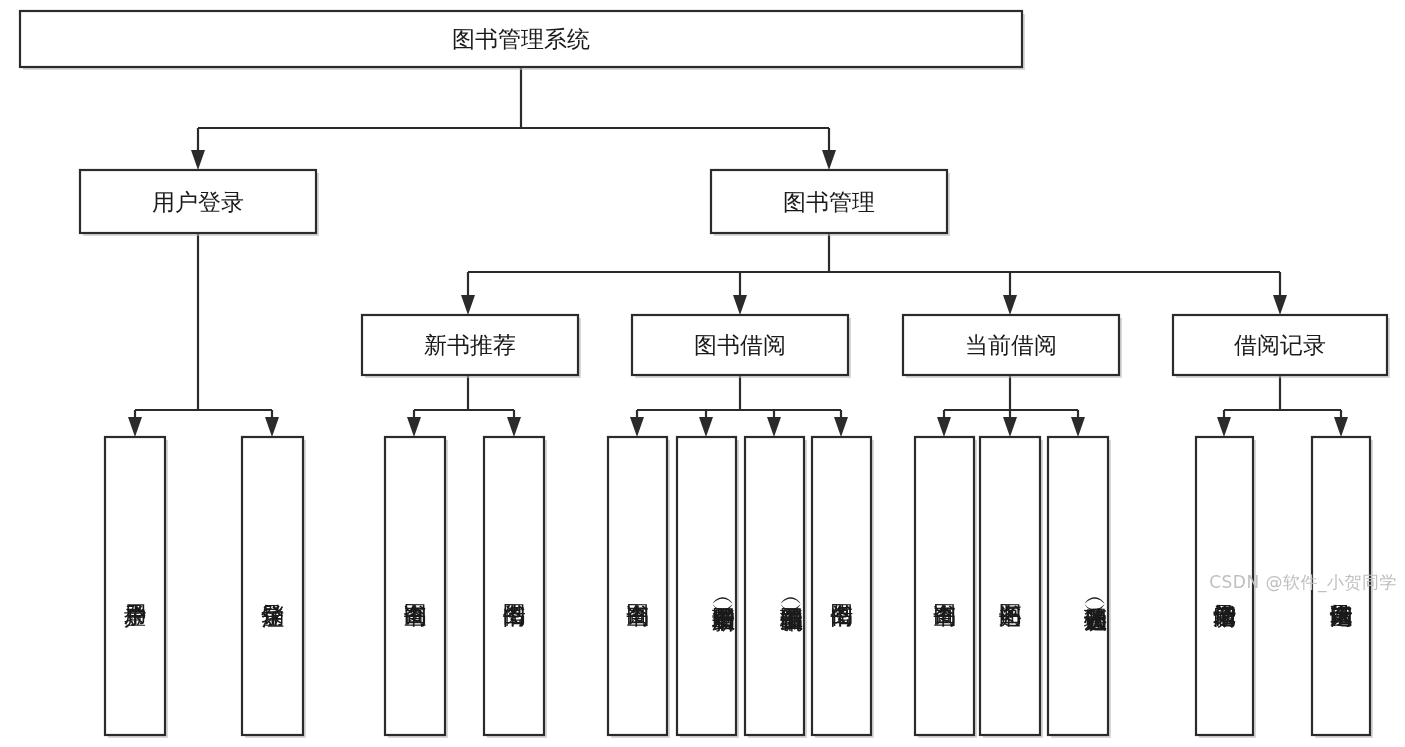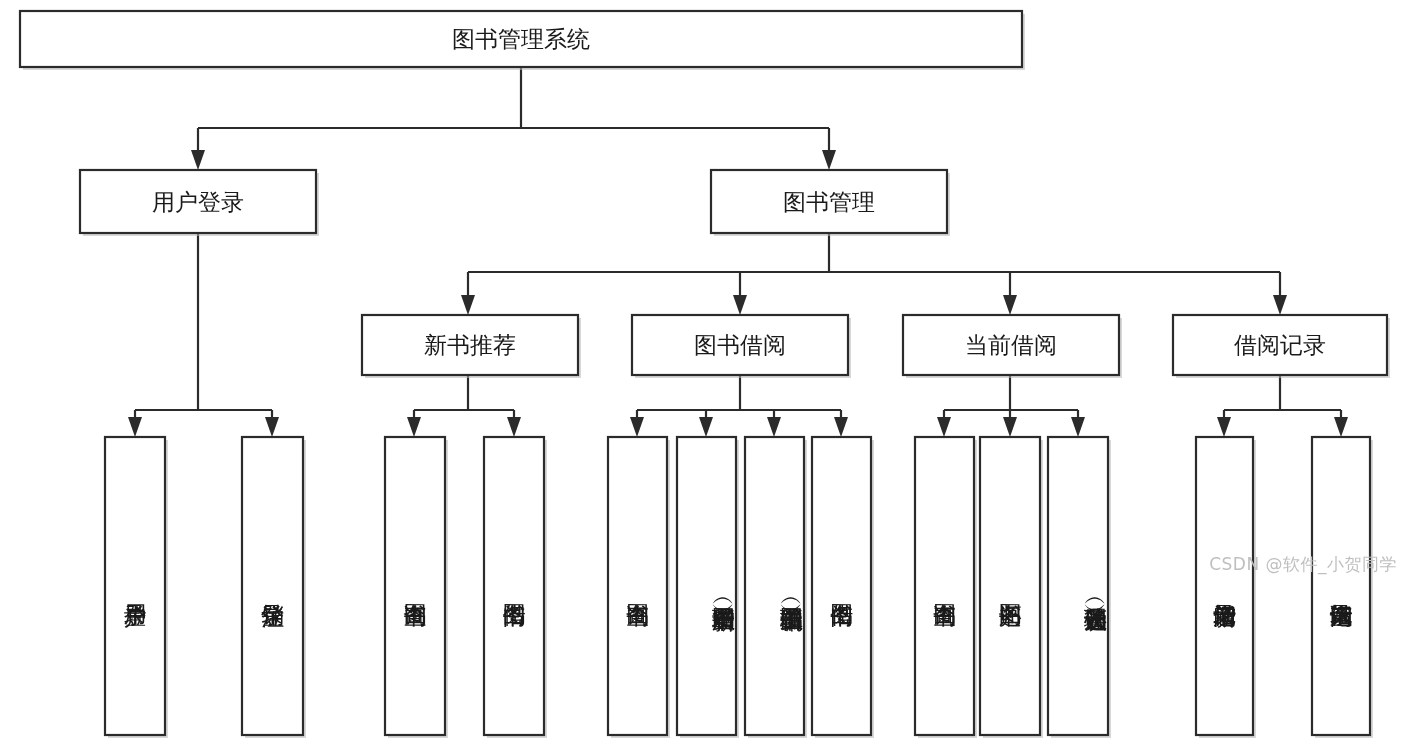--- a/index.html
+++ b/index.html
@@ -52,21 +52,21 @@
     stroke-width: 2.2;
     fill: none;
     stroke-linecap: butt;
   }
   .arrow-head {
     fill: #2b2b2b;
   }
   .watermark {
     position: absolute;
     right: 8px;
-    bottom: 21px;
+    bottom: 3px;
     font-family: "DejaVu Sans", "Liberation Sans", sans-serif;
     font-size: 17px;
     color: #bfbfbf;
     letter-spacing: 0.5px;
     white-space: nowrap;
     user-select: none;
   }
   
   .vlabel {
     position: absolute;

